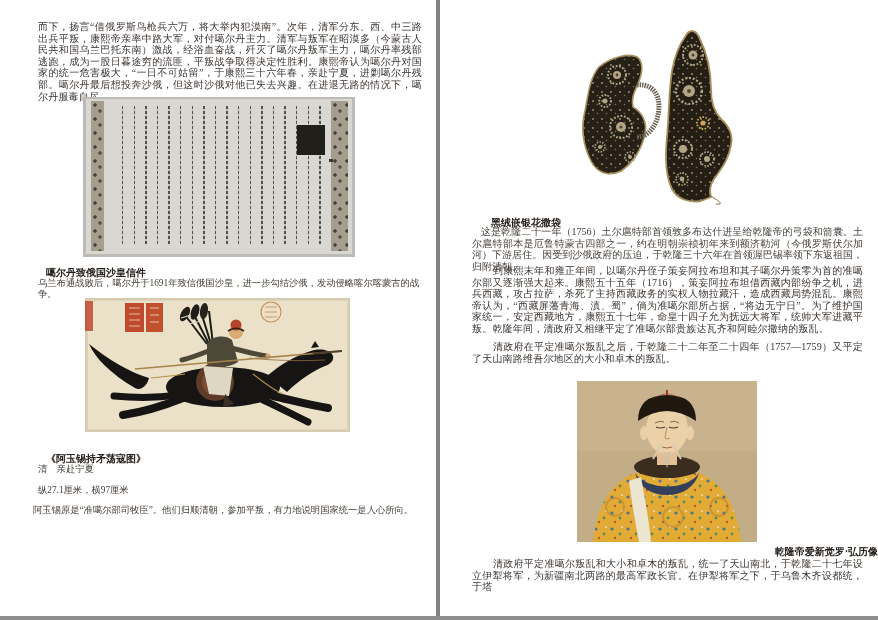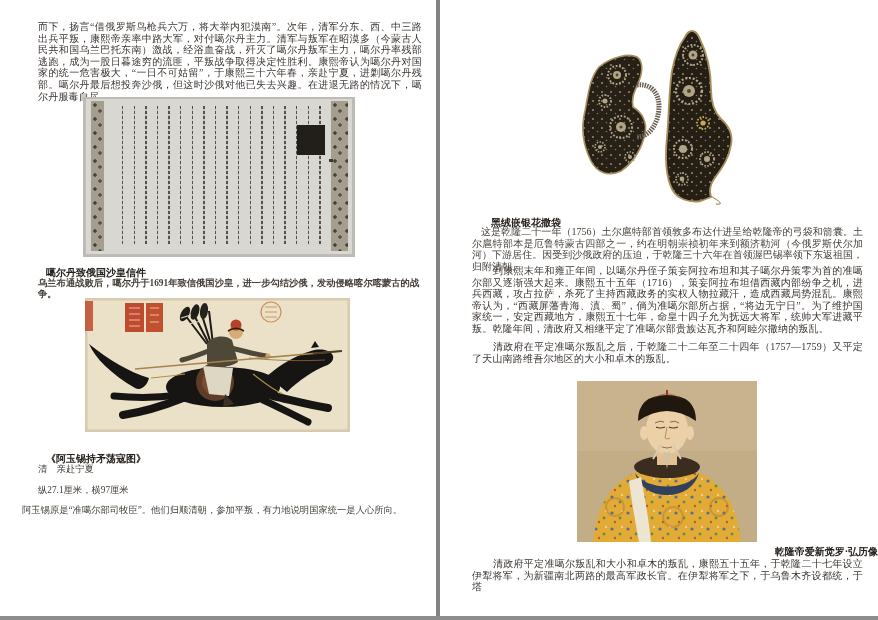--- a/index.html
+++ b/index.html
@@ -53,21 +53,21 @@
     <div class="fig-letter">
       <div class="lp-paper"></div>
       <div class="lp-border lp-border-left"></div>
       <div class="lp-border lp-border-right"></div>
       <div class="lp-script"></div>
       <div class="lp-seal"></div>
       <div class="lp-dot"></div>
     </div>
 
     <p class="cap" style="left:38px;top:258px;">噶尔丹致俄国沙皇信件</p>
-    <p class="note" style="left:38px;top:278px;width:396px;font-weight:bold;">乌兰布通战败后，噶尔丹于1691年致信俄国沙皇，进一步勾结沙俄，发动侵略喀尔喀蒙古的战争。</p>
+    <p class="note" style="left:38px;top:278px;width:396px;">乌兰布通战败后，噶尔丹于1691年致信俄国沙皇，进一步勾结沙俄，发动侵略喀尔喀蒙古的战争。</p>
 
     <svg class="fig-horse" viewBox="0 0 265 134" xmlns="http://www.w3.org/2000/svg">
       <rect width="265" height="134" fill="#ebe1c8"></rect>
       <rect x="1" y="1" width="263" height="132" fill="none" stroke="rgba(120,100,60,.18)" stroke-width="3"></rect>
 
       <rect x="0" y="3" width="8" height="30" fill="#bf4a2e" opacity=".85"></rect>
       <g>
         <rect x="40" y="5" width="19" height="29" fill="#bf4a2e"></rect>
         <rect x="61" y="5" width="17" height="29" fill="#c1502f"></rect>
         <path d="M44,10 h11 M44,16 h11 M44,22 h11 M44,28 h11 M65,10 h9 M65,17 h9 M65,24 h9" stroke="#efd9c8" stroke-width="1" opacity=".8" fill="none"></path>
@@ -113,21 +113,21 @@
         <circle cx="151" cy="27" r="5.5" fill="#b5422a"></circle>
         <path d="M143,33 C148,29.5 154,29.5 159,33" stroke="#2a2018" stroke-width="1.6" fill="none"></path>
       </g>
       <line x1="50" y1="71" x2="257" y2="53" stroke="#a8834c" stroke-width="1.6"></line>
       <line x1="228" y1="55.5" x2="257" y2="53" stroke="#4e4028" stroke-width="2.2"></line>
     </svg>
 
     <p class="cap" style="left:38px;top:444px;">《阿玉锡持矛荡寇图》</p>
     <p class="note" style="left:38px;top:464px;">清　亲赴宁夏</p>
     <p class="note" style="left:38px;top:485px;">纵27.1厘米，横97厘米</p>
-    <p class="note" style="left:22px;top:505px;width:396px;">阿玉锡原是“准噶尔部司牧臣”。他们归顺清朝，参加平叛，有力地说明国家统一是人心所向。</p>
+    <p class="note" style="left:33px;top:505px;width:396px;">阿玉锡原是“准噶尔部司牧臣”。他们归顺清朝，参加平叛，有力地说明国家统一是人心所向。</p>
   </div>
 
   <div class="divider"></div>
 
   <div class="page page-right"></div>
 
   <svg class="fig-pouch" viewBox="0 0 170 178" xmlns="http://www.w3.org/2000/svg">
     <defs>
       <pattern id="pdot" width="9" height="9" patternUnits="userSpaceOnUse">
         <circle cx="2" cy="2" r="1" fill="#978b6e"></circle>
@@ -228,16 +228,16 @@
     <g>
       <path d="M61,40 Q61,14 90,14 Q119,14 119,40 Q104,30 90,30 Q76,30 61,40 Z" fill="#20170e"></path>
       <path d="M75,19 Q90,6 105,19 Q97,13 90,13 Q83,13 75,19 Z" fill="#a23524"></path>
       <rect x="89" y="6" width="2" height="8" fill="#a23524"></rect>
       <circle cx="90" cy="6" r="3" fill="#cbb68c"></circle>
     </g>
   </svg>
 
   <p class="capP">乾隆帝爱新觉罗·弘历像</p>
 
-  <p class="body-par ind2" style="left:472px;top:558px;width:391px;">清政府平定准噶尔叛乱和大小和卓木的叛乱，康熙五十五年，于乾隆二十七年设立伊犁将军，为新疆南北两路的最高军政长官。在伊犁将军之下，于乌鲁木齐设都统，于塔</p>
+  <p class="body-par ind2" style="left:472px;top:558px;width:391px;">清政府平定准噶尔叛乱和大小和卓木的叛乱，统一了天山南北，于乾隆二十七年设立伊犁将军，为新疆南北两路的最高军政长官。在伊犁将军之下，于乌鲁木齐设都统，于塔</p>
 
   <div class="bottom-strip"></div>
 </div>
 
 </body></html>

